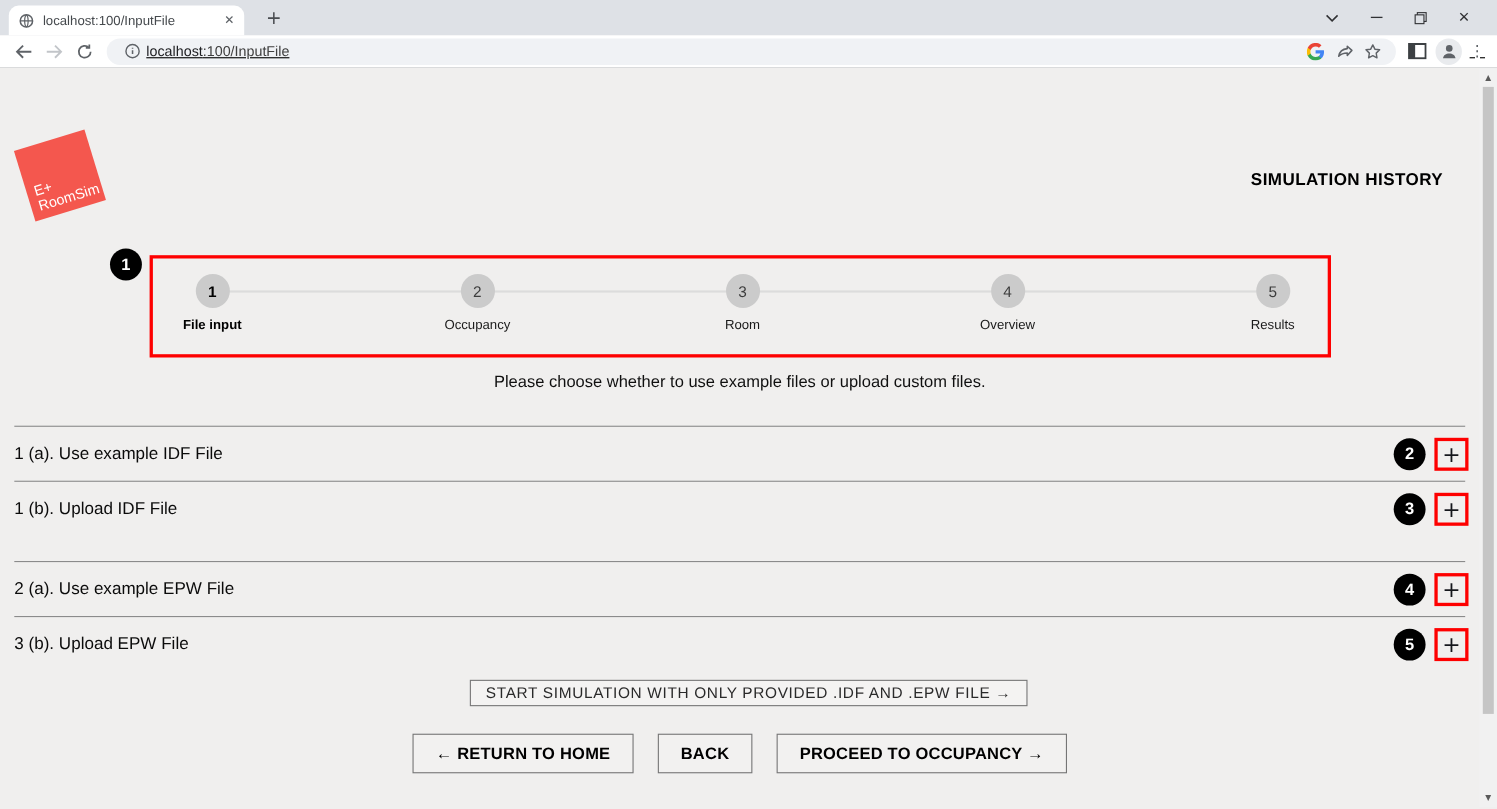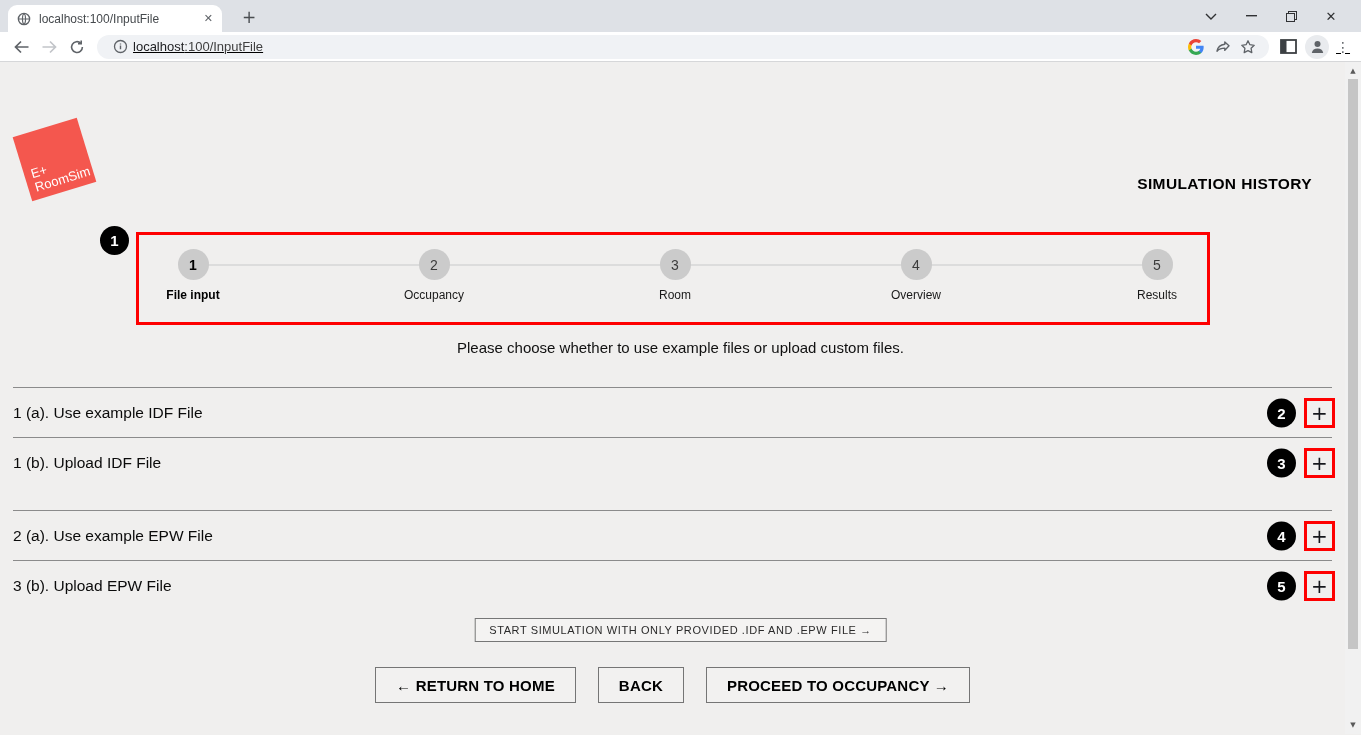--- a/index.html
+++ b/index.html
@@ -35,51 +35,51 @@
 
   
   .page { position:relative; width:1361px; height:672px; background:#f0efee; color:#101010;
           font-family:"Liberation Sans", sans-serif; }
 
   .logo { position:absolute; left:21px; top:64px; width:67px; height:67px; background:#f4574e;
           transform:rotate(-17deg); color:#fff; }
   .logo-text { position:absolute; left:7px; bottom:4px; font-size:13px; line-height:1.12; }
 
   .sim-history { position:absolute; top:93px; right:49px; font-weight:bold; font-size:15.5px;
-                 letter-spacing:0.4px; color:#000;margin-top:20px; }
+                 letter-spacing:0.4px; color:#000; }
 
   .stepper-box { position:absolute; left:136px; top:170px; width:1074px; height:93px;
                  border:3px solid #fe0000; }
   .step-line { position:absolute; left:54px; top:29px; width:964px; height:2px; background:#dcdcdc; }
   .step { position:absolute; top:14px; width:140px; text-align:center; }
   .step-circle { width:31px; height:31px; border-radius:50%; background:#cbcbcb; margin:0 auto;
                  display:flex; align-items:center; justify-content:center; font-size:14px; color:#3c3c3c; }
   .step-label { margin-top:8px; font-size:12px; color:#1a1a1a; }
   .step.active .step-circle { font-weight:bold; color:#000; }
   .step.active .step-label { font-weight:bold; color:#000; }
 
-  .instruction { position:absolute; top:277px; left:0; width:1345px; text-align:center; font-size:15px;margin-left:8px; }
+  .instruction { position:absolute; top:277px; left:0; width:1345px; text-align:center; font-size:15px; }
 
   .acc-group { position:absolute; left:13px; width:1319px; }
   .acc-row { position:relative; height:50px; border-top:1px solid #8b8b8b; display:flex; align-items:center; }
   .acc-label { font-size:15.5px; color:#0b0b0b; }
   .anno-circle { position:absolute; width:29px; height:29px; border-radius:50%; background:#000;
                  color:#fff; font-weight:bold; font-size:15px; display:flex; align-items:center;
                  justify-content:center; }
   .row-circle { right:36px; top:50%; transform:translateY(-50%); }
   .anno-plusbox { position:absolute; right:-3px; top:50%; transform:translateY(-50%); width:31px;
                   height:30px; border:3px solid #fe0000; display:flex; align-items:center; justify-content:center; }
   .plus-btn { width:24px; height:24px; border:none; background:transparent; font-size:20px;
               line-height:1; color:#15171c; font-family:"DejaVu Sans", sans-serif; display:flex;
               align-items:center; justify-content:center; }
 
   .stepper-anno { left:100px; top:164px; }
 
   .start-btn { position:absolute; top:556px; left:50%; transform:translateX(-50%); height:24px;
-               padding:0 14px; background:#f4f3f2; border:1px solid #767676; font-size:11px;
+               padding:0 14px; background:#f4f3f2; border:1px solid #767676; font-size:14px;
                letter-spacing:0.6px; color:#2a2a2a; font-family:"Liberation Sans", sans-serif;
                display:flex; align-items:center; white-space:nowrap; }
 
   .bottom-btns { position:absolute; top:605px; left:0; width:1345px; display:flex;
                  justify-content:center; gap:22px; }
   .action-btn { height:36px; padding:0 20px; background:#f2f1f0; border:1px solid #757575;
                 font-size:15px; font-weight:bold; letter-spacing:0.2px; color:#000;
                 font-family:"Liberation Sans", sans-serif; display:flex; align-items:center;
                 white-space:nowrap; }
 

